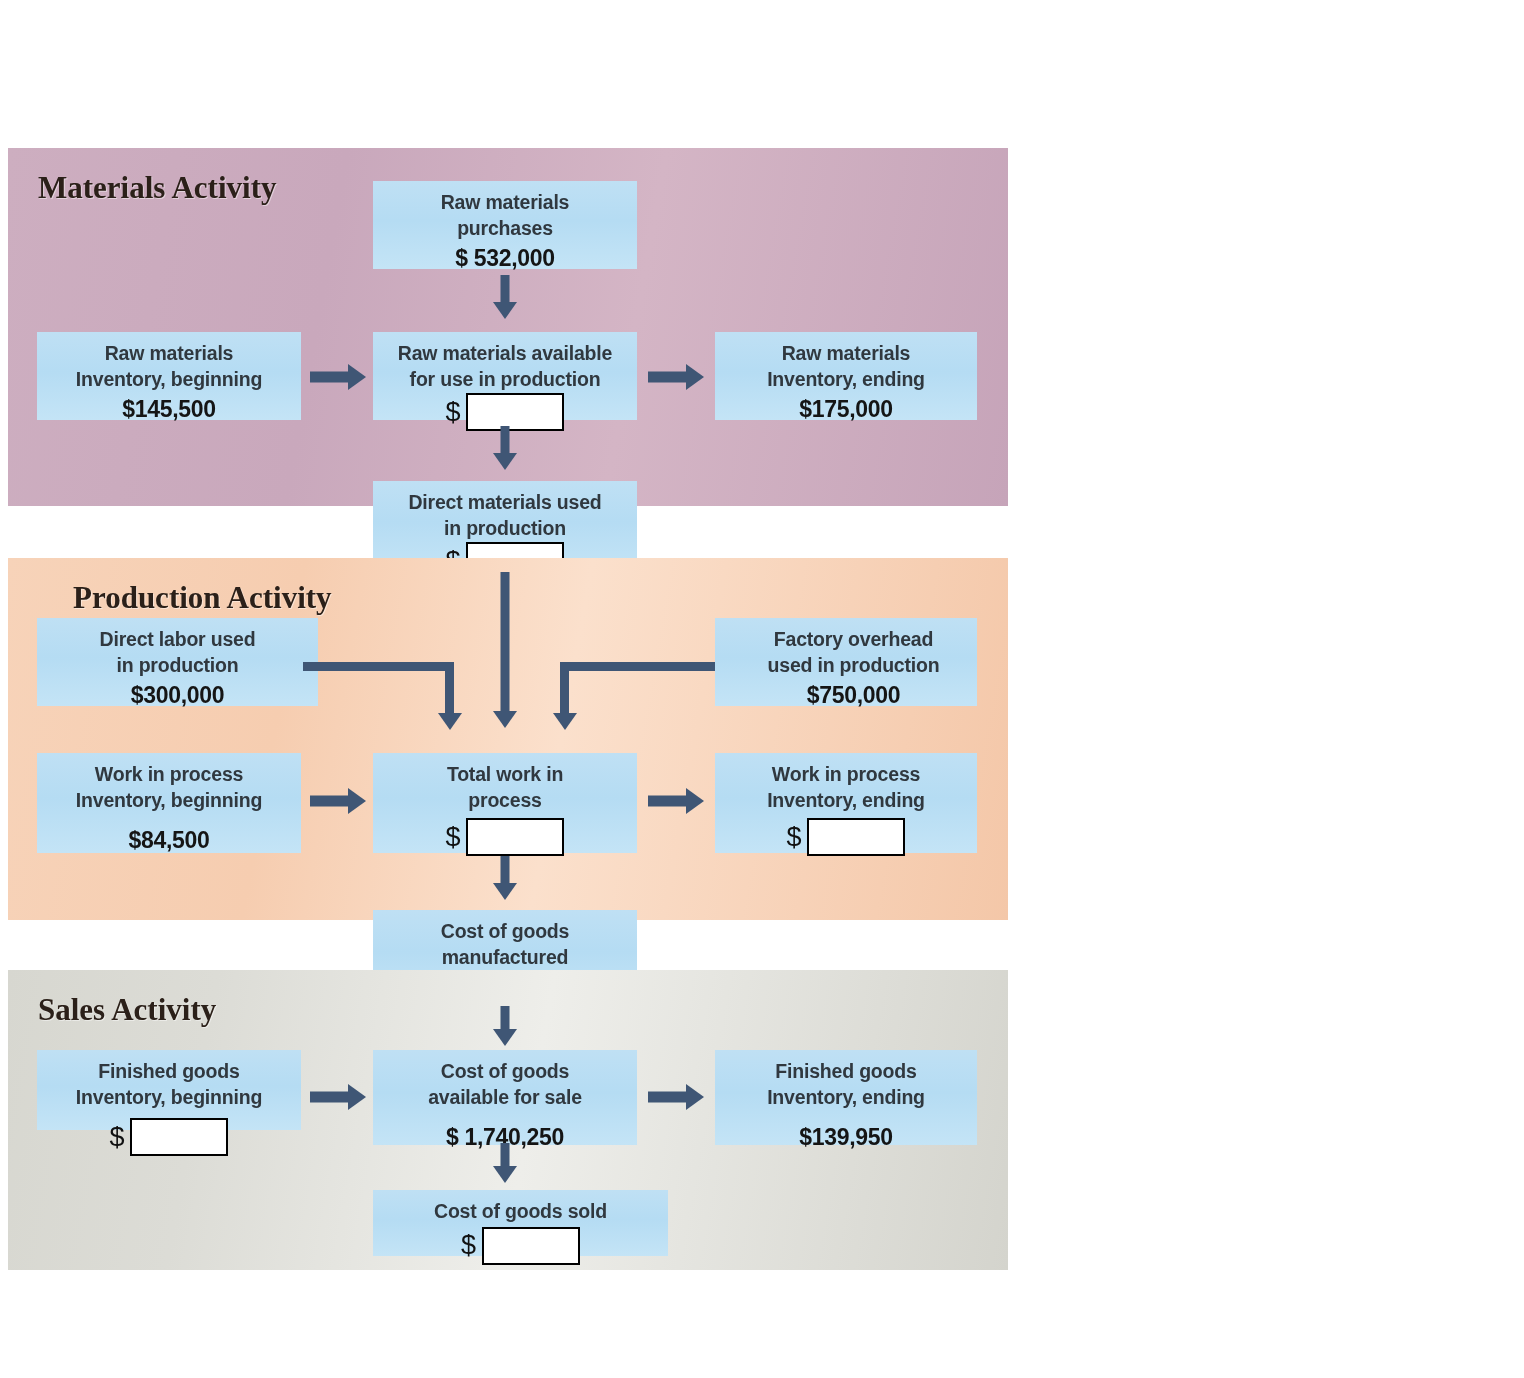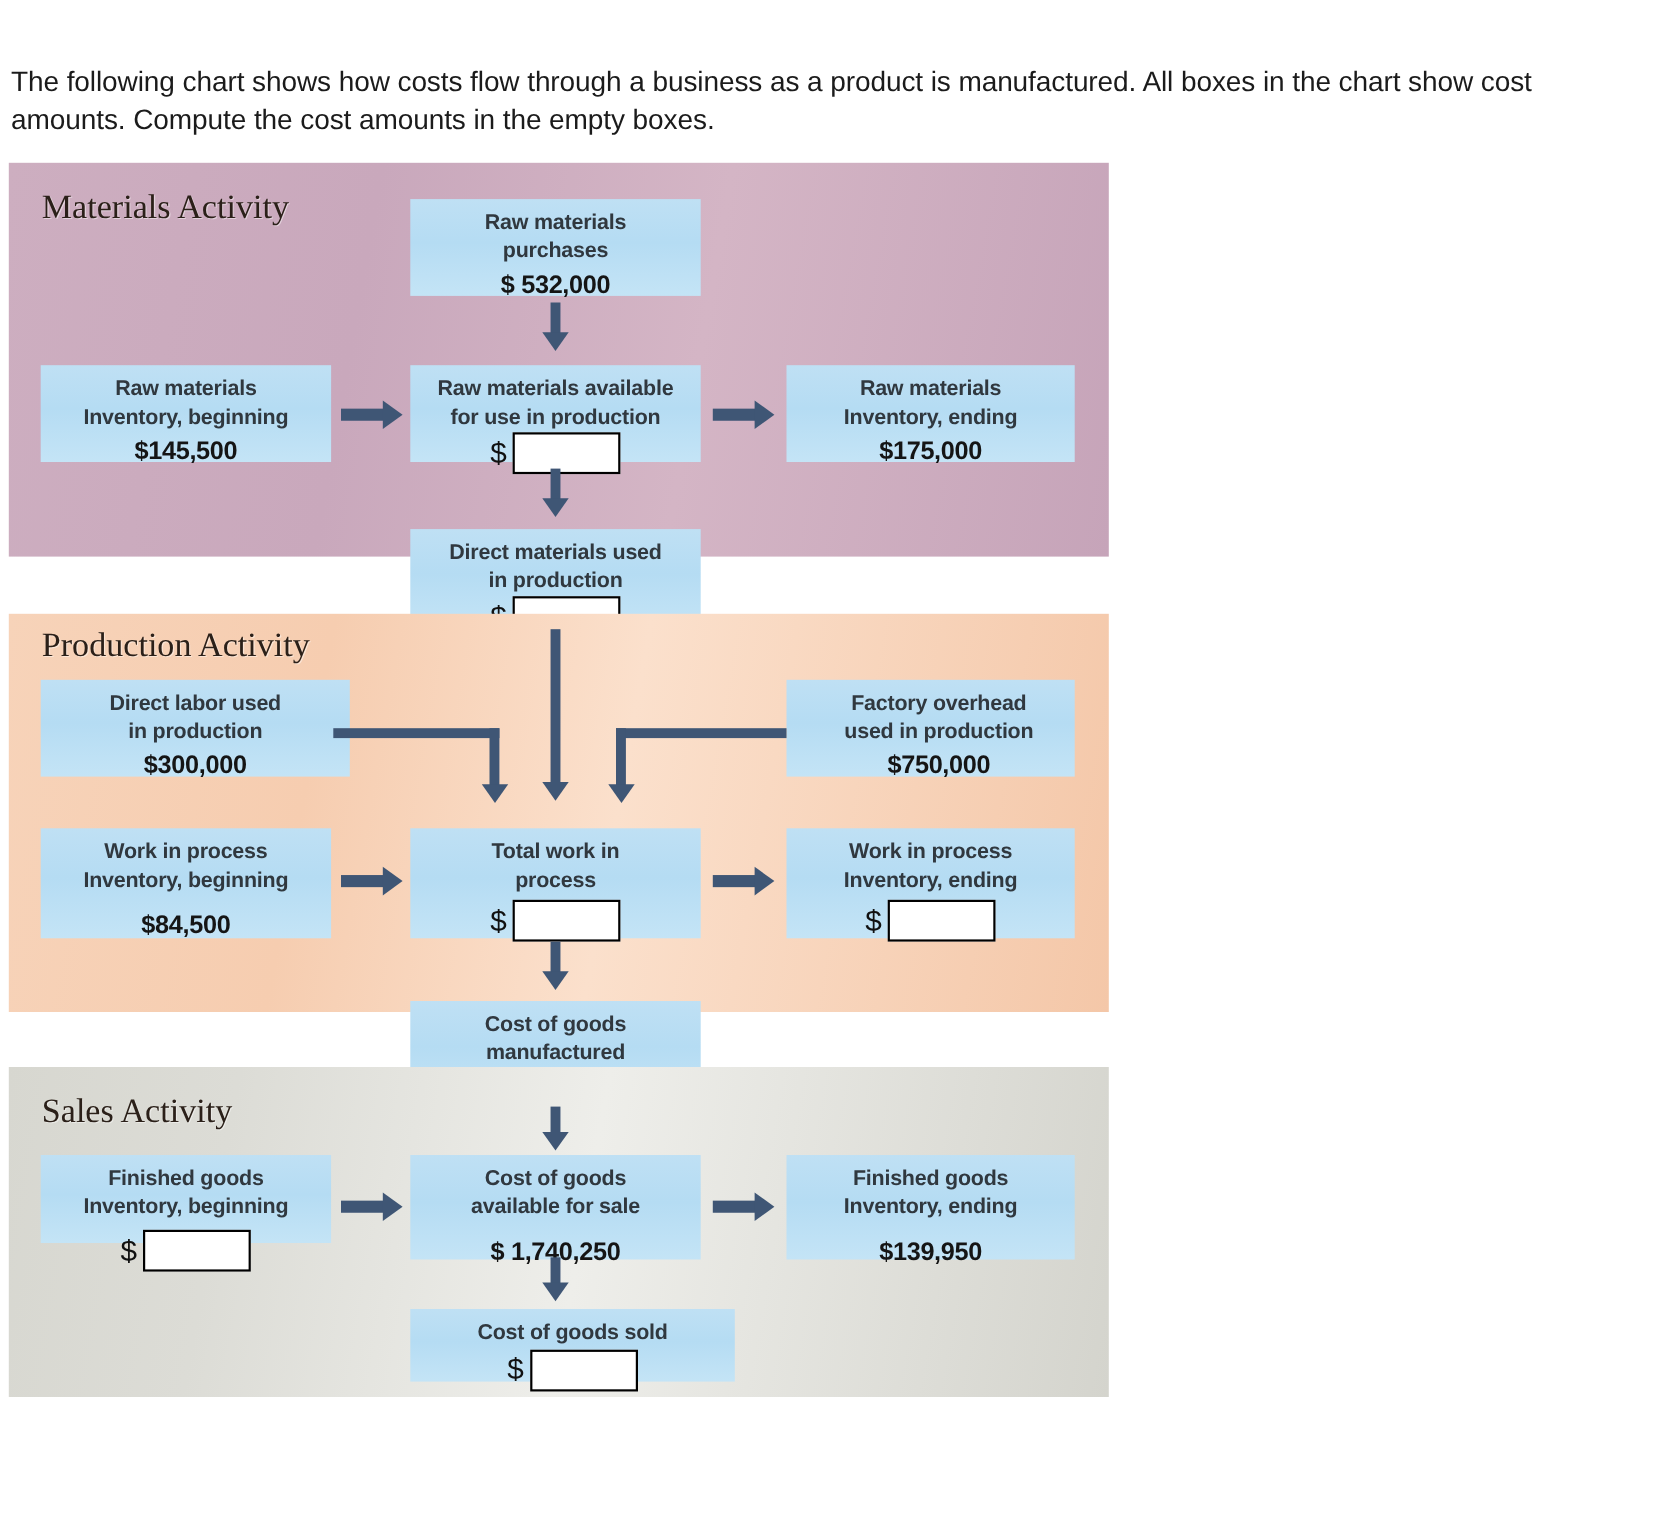--- a/index.html
+++ b/index.html
@@ -41,28 +41,28 @@
   }
   .band-sales {
     top: 822px; height: 300px;
     background: linear-gradient(100deg,#d7d7d0 0%, #dcdcd6 20%, #eeeeea 52%, #d4d4cd 100%);
   }
 
   .band-title {
     position: absolute;
     left: 30px;
     font-family: "Liberation Serif", serif;
-    font-weight: 400;
+    font-weight: 700;
     font-size: 31px;
     color: #2b2019;
     text-shadow: 1px 1px 0 rgba(255,255,255,.45);
     white-space: nowrap;
   }
   .band-materials .band-title  { top: 22px; }
-  .band-production .band-title { top: 10px; }
+  .band-production .band-title { top: 22px; margin-left: 35px; }
   .band-sales .band-title      { top: 22px; }
 
   
   .fbox {
     position: absolute;
     background: linear-gradient(180deg,#bfe0f4 0%, #b5dcf3 45%, #c4e4f6 100%);
     color: #30383f;
     font-weight: 700;
     font-size: 19.5px;
     line-height: 1.32;
@@ -134,21 +134,20 @@
     border-left: 12px solid transparent;
     border-right: 12px solid transparent;
     border-top: 17px solid #3f5675;
   }
 </style>
 </head>
 <body>
 
 <div id="root">
 
-  <p class="prompt">The following chart shows how costs flow through a business as a product is manufactured. All boxes in the chart show cost amounts. Compute the cost amounts in the empty boxes.</p>
 
   <div class="diagram">
 
     <div class="band band-materials">
       <div class="band-title">Materials Activity</div>
     </div>
 
     <div class="fbox" style="left:373px; top:33px; width:264px; height:88px;">
       <span class="ln">Raw materials</span>
       <span class="ln">purchases</span>

